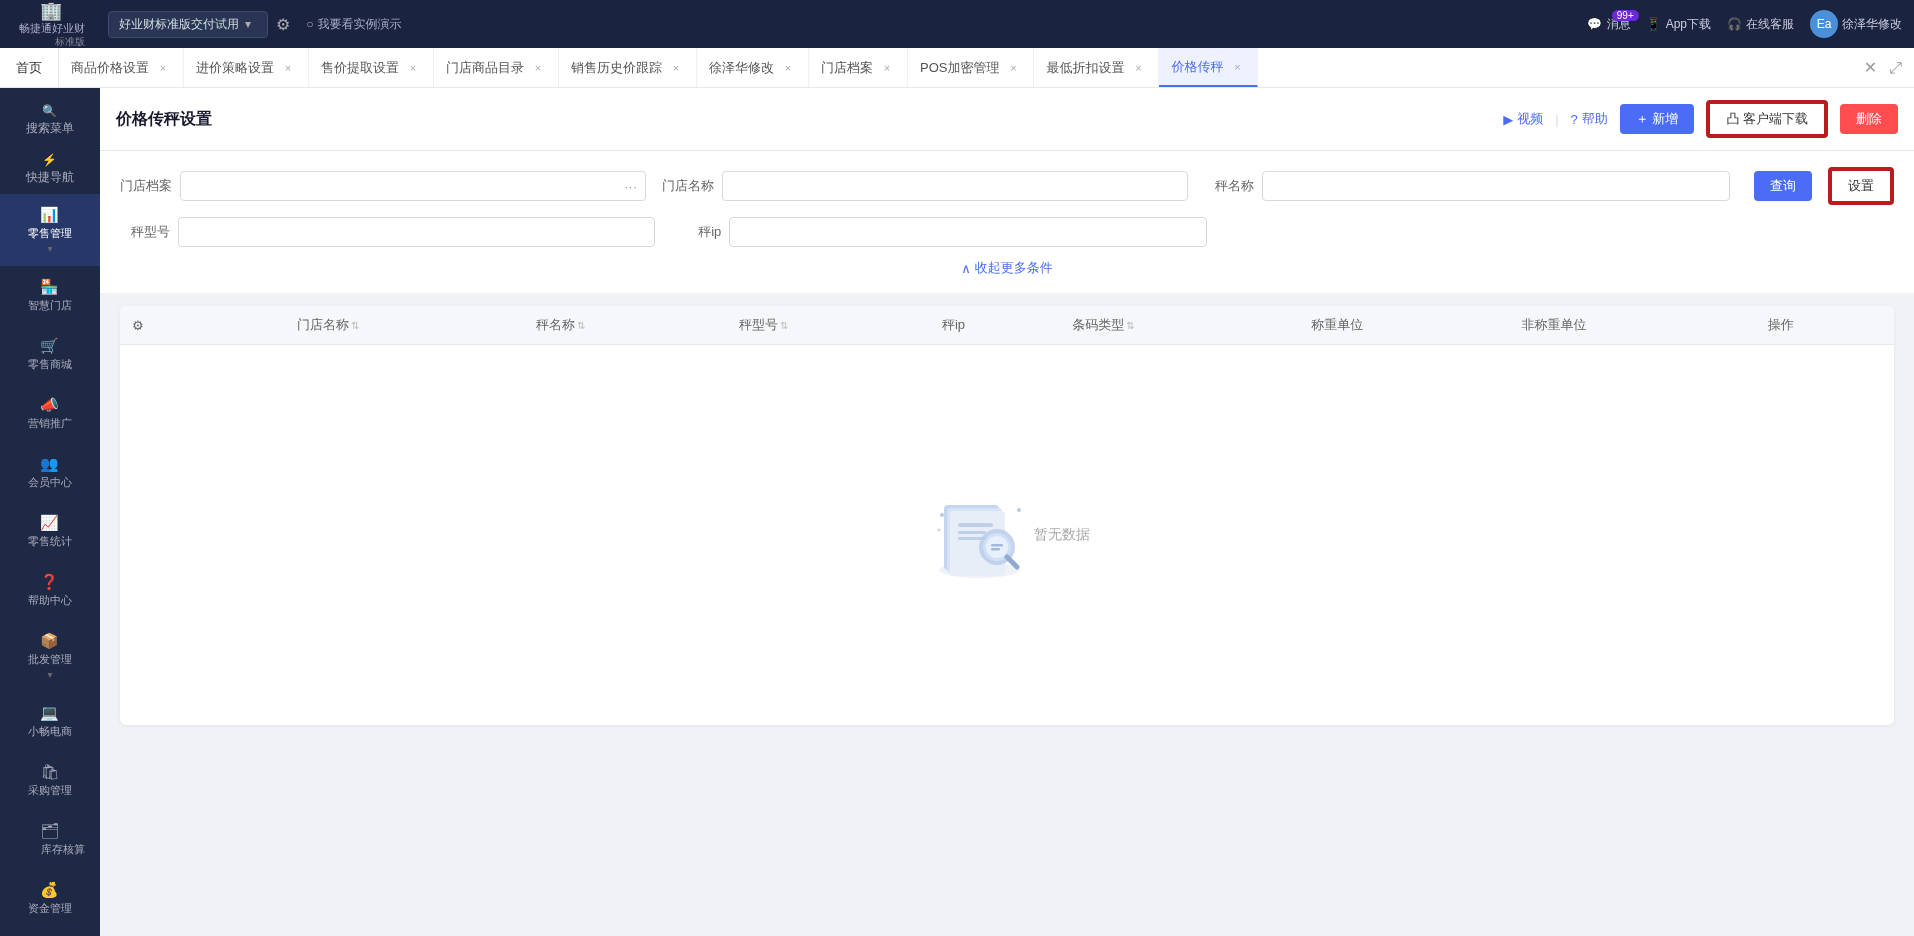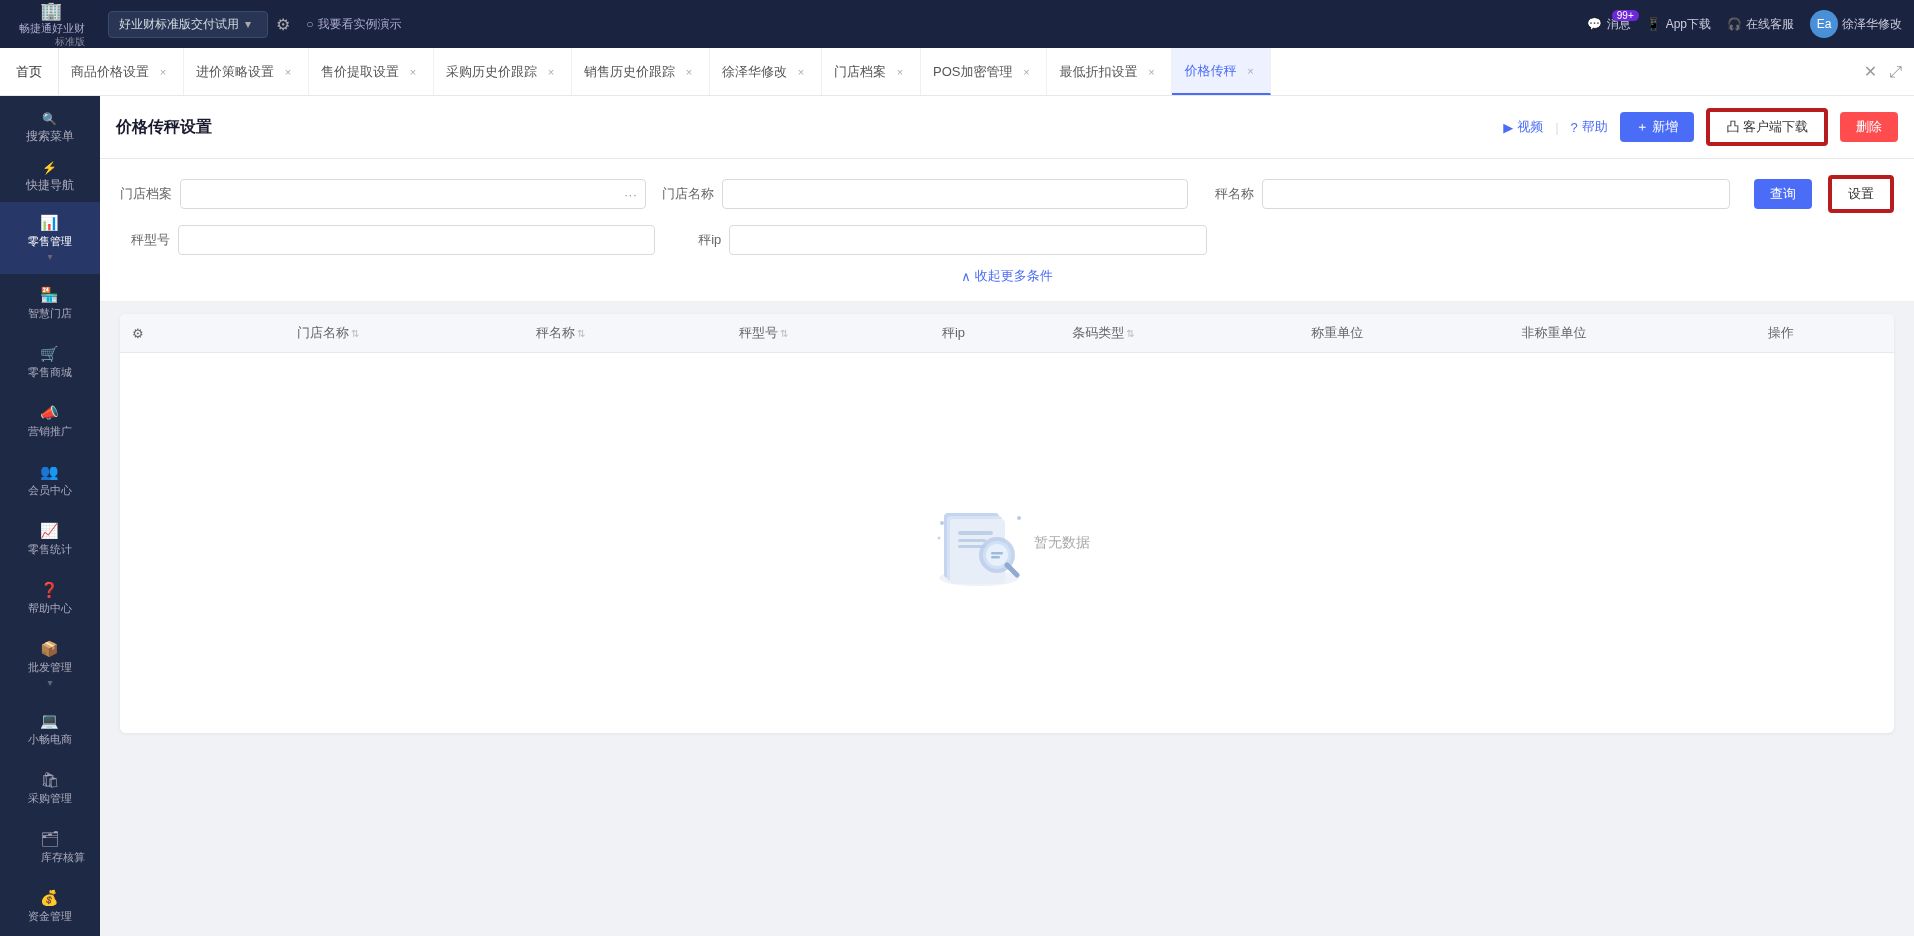--- a/index.html
+++ b/index.html
@@ -12,21 +12,21 @@
     .version-selector { background: #2a3555; border: 1px solid #3a4a70; color: #cdd; border-radius: 4px; padding: 4px 10px; display: flex; align-items: center; gap: 6px; cursor: pointer; font-size: 12px; min-width: 160px; }
     .version-selector .arrow { color: #aaa; }
     .settings-icon-btn { background: none; border: none; color: #aaa; cursor: pointer; margin-left: 8px; font-size: 16px; }
     .demo-link { display: flex; align-items: center; gap: 4px; color: #aac; font-size: 12px; margin-left: 16px; cursor: pointer; }
     .top-right { margin-left: auto; display: flex; align-items: center; gap: 16px; }
     .top-right-item { display: flex; align-items: center; gap: 4px; color: #ccd; font-size: 12px; cursor: pointer; position: relative; }
     .badge { background: #6d28d9; color: #fff; border-radius: 10px; padding: 0 5px; font-size: 10px; position: absolute; top: -6px; right: -8px; min-width: 18px; text-align: center; }
     .avatar { width: 28px; height: 28px; background: #4a90d9; border-radius: 50%; display: flex; align-items: center; justify-content: center; color: #fff; font-size: 12px; }
 
     
-    .tab-bar { background: #fff; border-bottom: 1px solid #e8e8e8; display: flex; align-items: center; height: 48px; flex-shrink: 0; overflow-x: auto; position: relative; }
+    .tab-bar { background: #fff; border-bottom: 1px solid #e8e8e8; display: flex; align-items: center; height: 40px; flex-shrink: 0; overflow-x: auto; position: relative; }
     .tab-bar::-webkit-scrollbar { height: 3px; }
     .tab-item { display: flex; align-items: center; padding: 0 12px; height: 100%; white-space: nowrap; cursor: pointer; font-size: 13px; color: #555; border-right: 1px solid #f0f0f0; gap: 6px; flex-shrink: 0; }
     .tab-item.active { background: #eef1ff; color: #4a6cf7; border-bottom: 2px solid #4a6cf7; font-weight: 500; }
     .tab-close { color: #aaa; font-size: 11px; border-radius: 50%; width: 16px; height: 16px; display: flex; align-items: center; justify-content: center; }
     .tab-home { padding: 0 16px; color: #333; font-size: 13px; border-right: 1px solid #e8e8e8; height: 100%; display: flex; align-items: center; cursor: pointer; }
     .tab-end { margin-left: auto; display: flex; align-items: center; padding: 0 8px; gap: 4px; }
     .tab-end-btn { background: none; border: none; color: #999; cursor: pointer; font-size: 16px; padding: 2px 4px; }
 
     
     .main-layout { display: flex; flex: 1; overflow: hidden; }
@@ -135,21 +135,21 @@
       </div>
       <div class="tab-item">
         <span>进价策略设置</span>
         <span class="tab-close">×</span>
       </div>
       <div class="tab-item">
         <span>售价提取设置</span>
         <span class="tab-close">×</span>
       </div>
       <div class="tab-item">
-        <span>采购历史价跟踪</span>
+        <span>门店商品目录</span>
         <span class="tab-close">×</span>
       </div>
       <div class="tab-item">
         <span>销售历史价跟踪</span>
         <span class="tab-close">×</span>
       </div>
       <div class="tab-item">
         <span>徐泽华修改</span>
         <span class="tab-close">×</span>
       </div>

